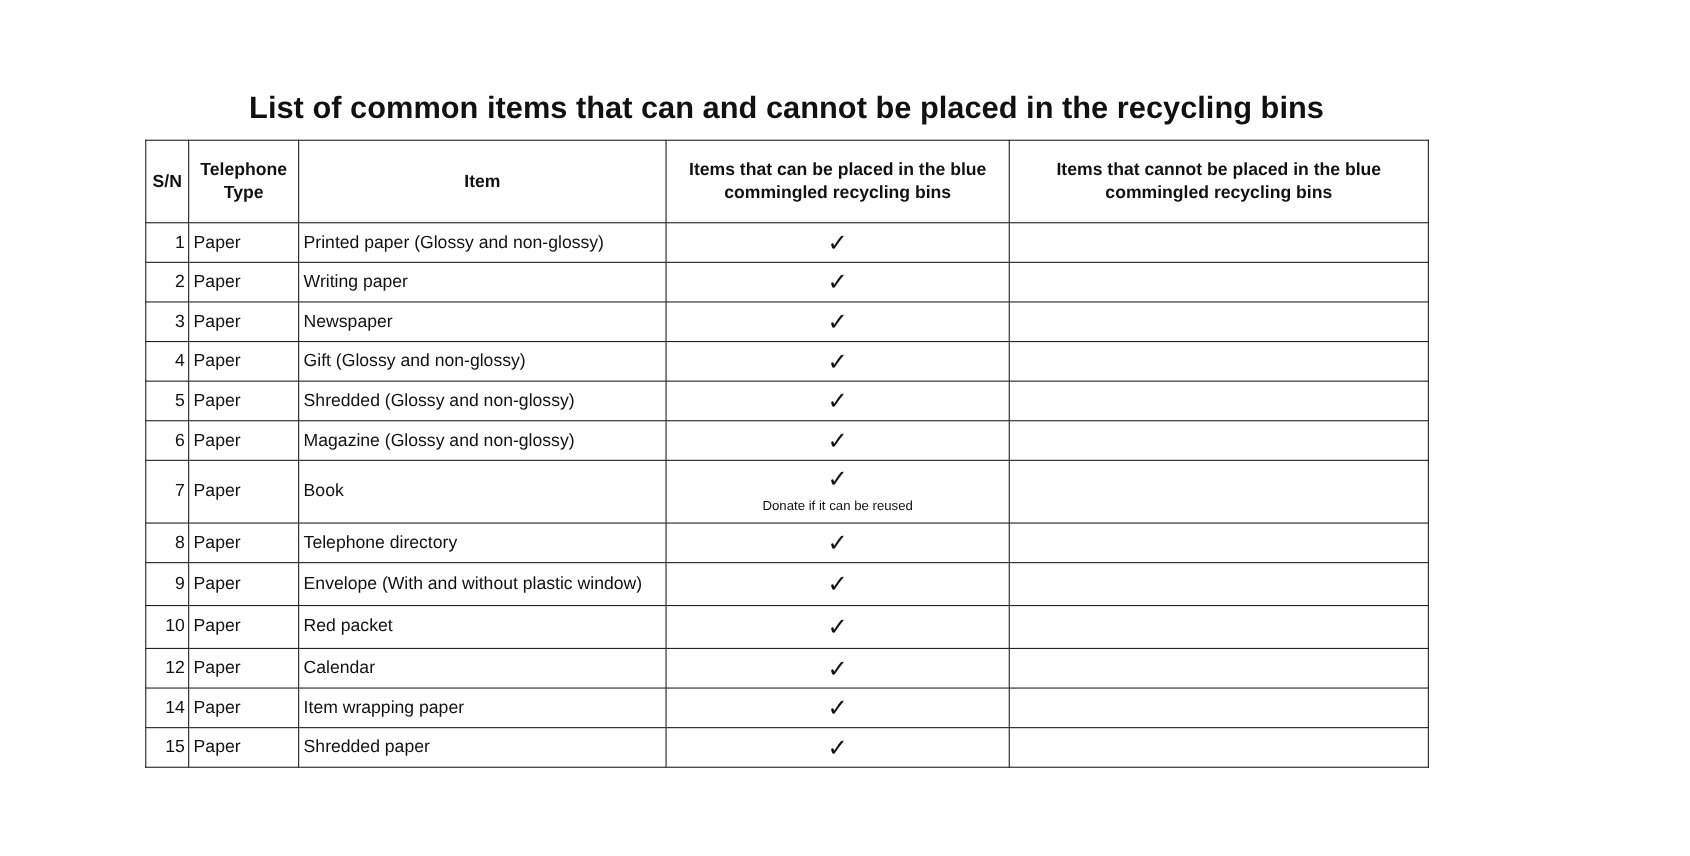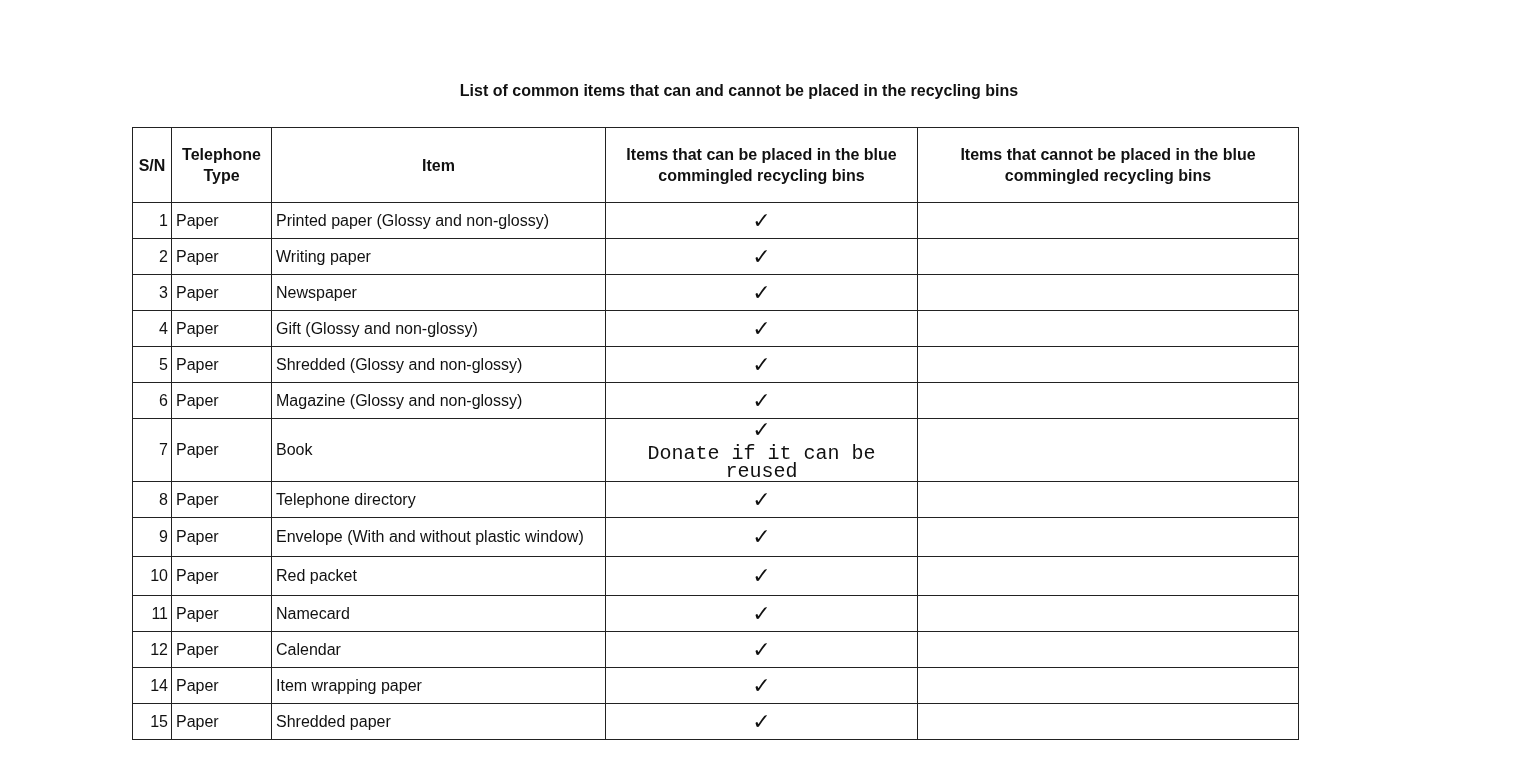--- a/index.html
+++ b/index.html
@@ -1,27 +1,27 @@
 <!DOCTYPE html>
 <html><head>
 <meta charset="utf-8">
 <style>
   html, body { margin: 0; padding: 0; background: #ffffff; }
   body { width: 1536px; height: 778px; overflow: hidden; position: relative;
          font-family: "Liberation Sans", sans-serif; color: #111; }
   .title { position: absolute; left: 0; width: 1430px; top: 82px; text-align: center;
-           font-weight: bold; font-size: 16px; padding-left: 24px; }
+           font-weight: bold; font-size: 28px; }
   table { position: absolute; left: 132px; top: 127px; border-collapse: collapse;
           table-layout: fixed; font-size: 16px; }
   td, th { border: 1.5px solid #222; padding: 0 4px; }
   th { font-weight: bold; text-align: center; font-size: 16px; line-height: 21px; height: 74px; }
   td { height: 35px; }
   td.sn { text-align: right; padding-right: 3px; }
   td.chk { text-align: center; font-size: 22px; line-height: 22px; }
-  .note { display: block; font-size: 20px; line-height: 18px; margin-top: 4px; font-family: Liberation Mono, monospace; }
+  .note { display: block; font-size: 12px; line-height: 18px; margin-top: 4px; }
   tr.tall td { height: 56px; }
   tr.mid td { height: 38px; }
 </style>
 </head>
 <body>
 
 <div class="title">List of common items that can and cannot be placed in the recycling bins</div>
 
 <table>
   <colgroup>
@@ -105,27 +105,20 @@
         <td></td>
       </tr>
       <tr class="mid">
         <td class="sn">10</td>
         <td>Paper</td>
         <td>Red packet</td>
         <td class="chk"><span>✓</span></td>
         <td></td>
       </tr>
       <tr>
-        <td class="sn">11</td>
-        <td>Paper</td>
-        <td>Namecard</td>
-        <td class="chk"><span>✓</span></td>
-        <td></td>
-      </tr>
-      <tr>
         <td class="sn">12</td>
         <td>Paper</td>
         <td>Calendar</td>
         <td class="chk"><span>✓</span></td>
         <td></td>
       </tr>
       <tr>
         <td class="sn">14</td>
         <td>Paper</td>
         <td>Item wrapping paper</td>

